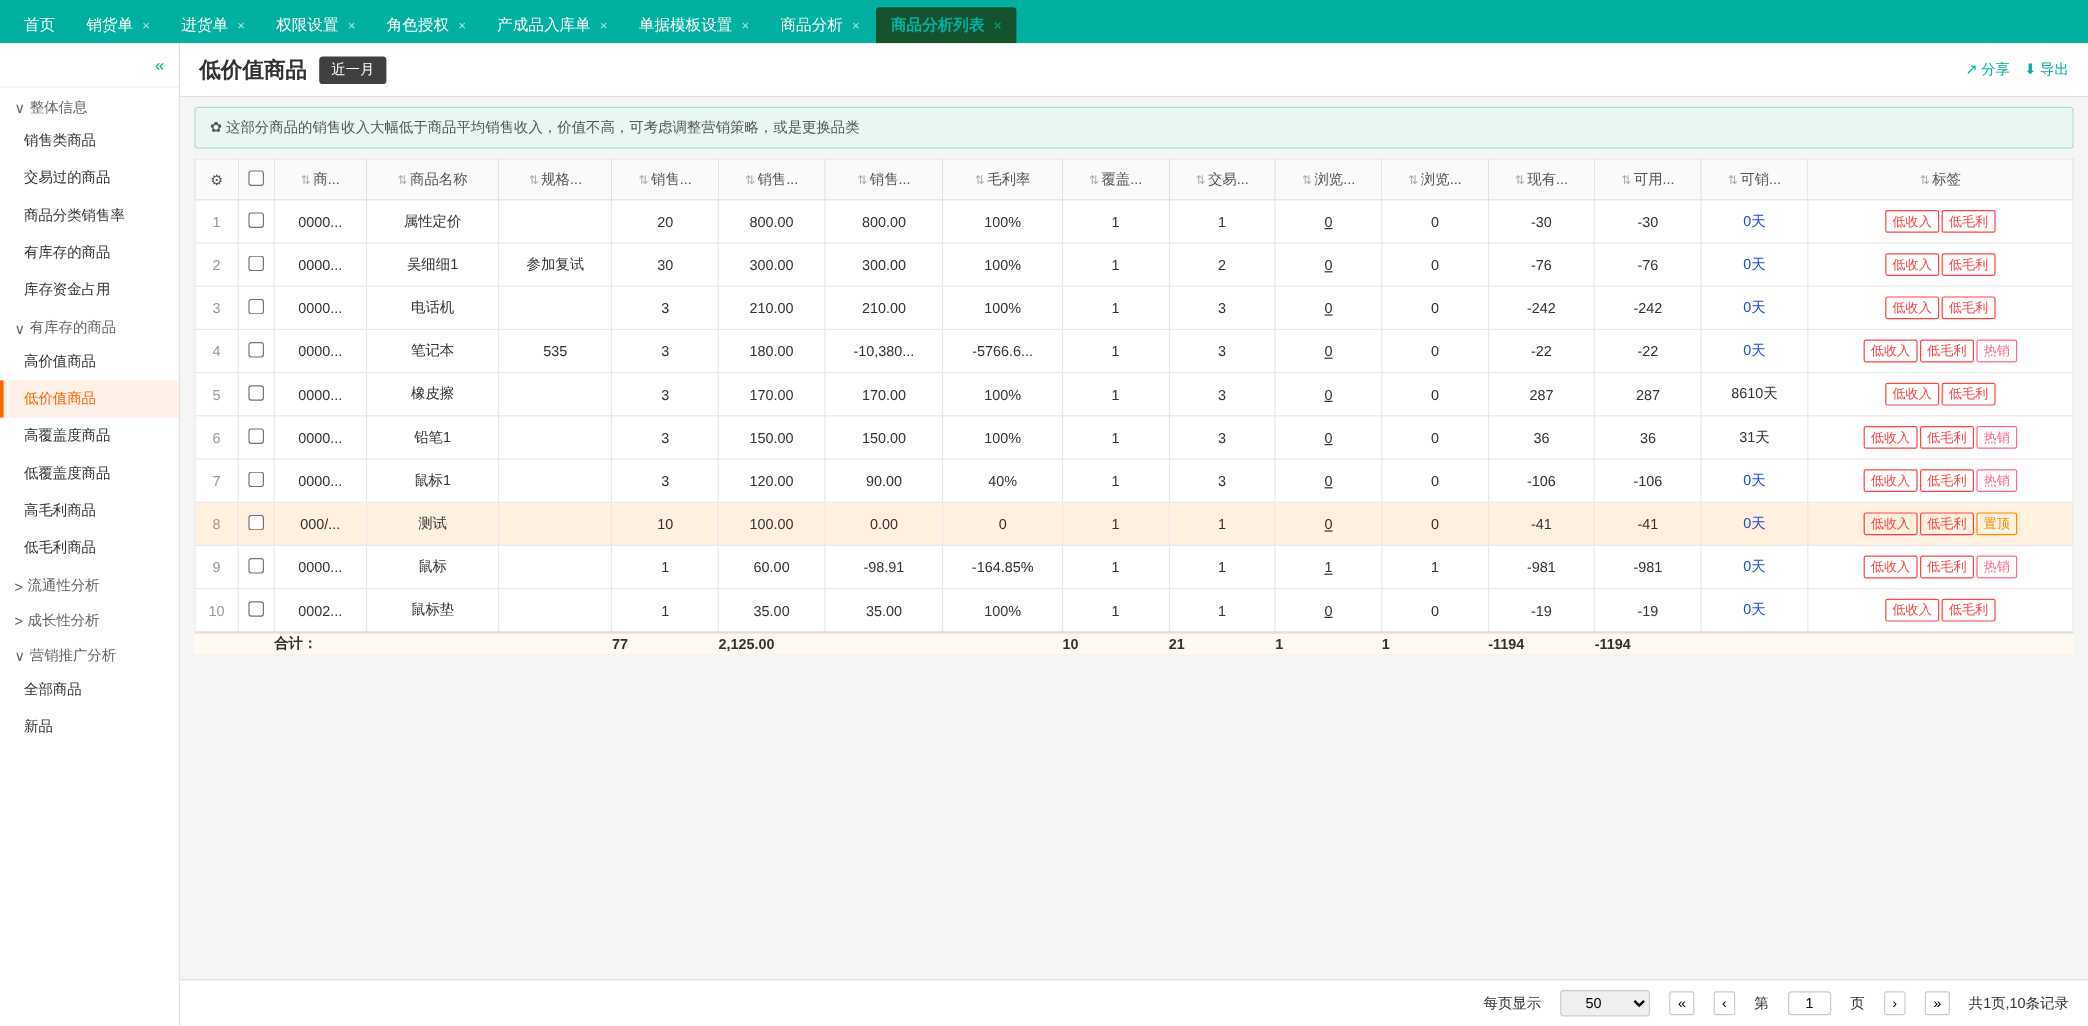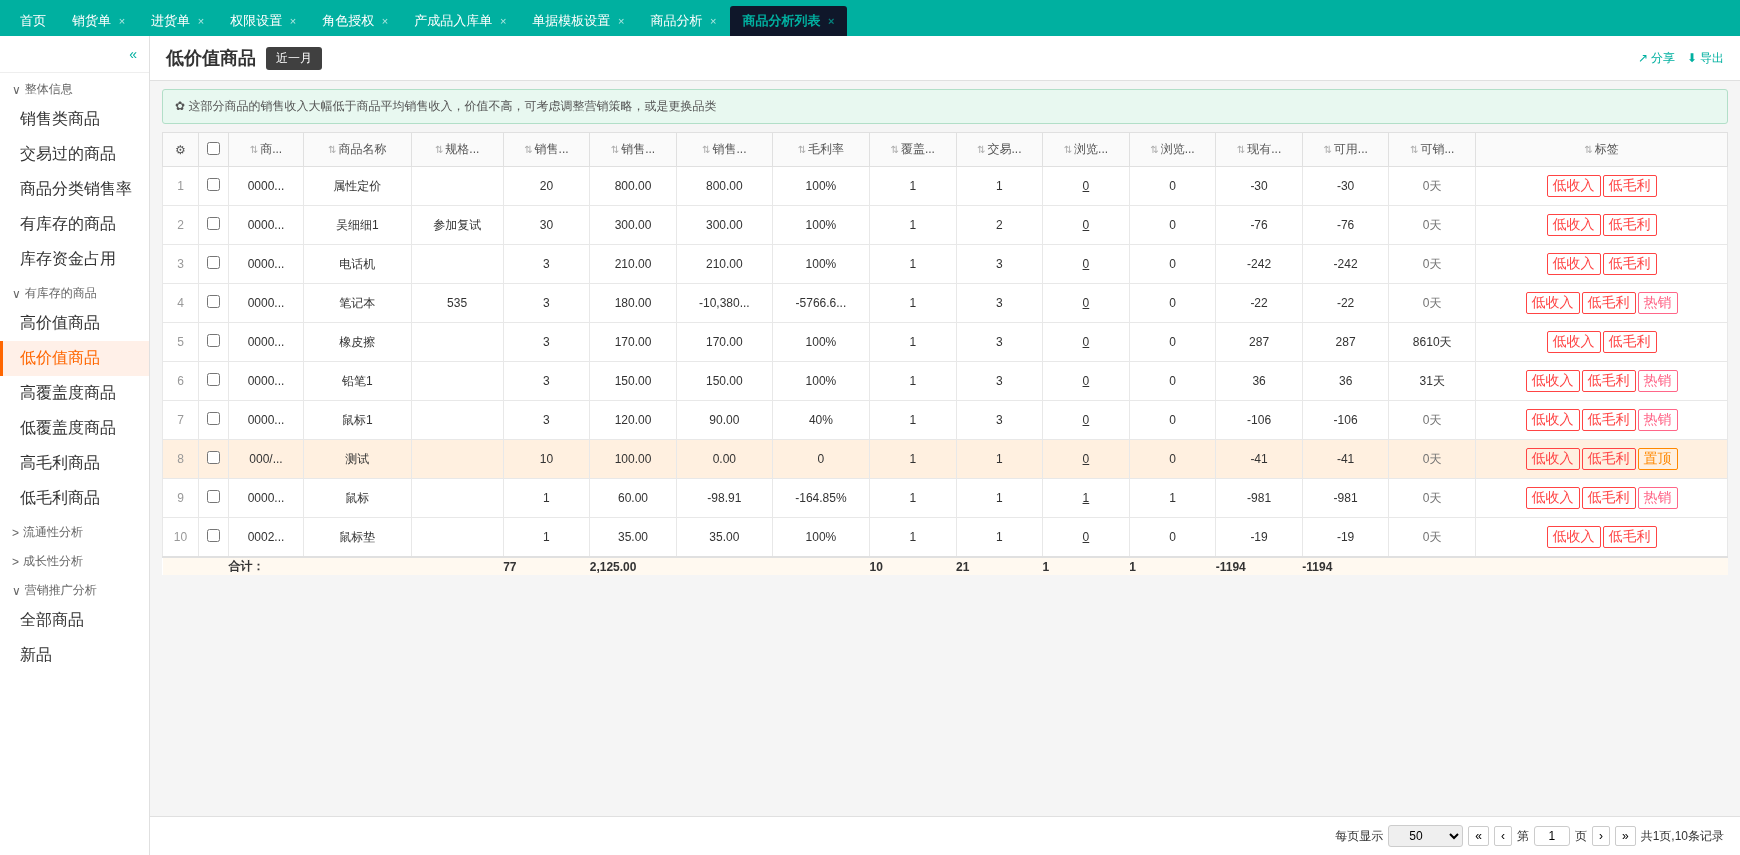--- a/index.html
+++ b/index.html
@@ -16,21 +16,21 @@
     }
     .nav-item {
       color: #fff;
       padding: 6px 12px;
       cursor: pointer;
       white-space: nowrap;
       font-size: 13px;
       border-radius: 3px 3px 0 0;
     }
     .nav-item.active {
-      background: #0f172a;
+      background: #14532d;
       color: #00b0a0;
       font-weight: bold;
     }
     .nav-item .close-x { margin-left: 4px; font-size: 11px; opacity: 0.7; }
 
     
     .layout {
       display: flex;
       height: calc(855px - 36px);
       overflow: hidden;
@@ -50,21 +50,21 @@
       font-size: 12px;
       display: flex;
       align-items: center;
       gap: 4px;
       cursor: pointer;
     }
     .sidebar-item {
       padding: 7px 12px 7px 20px;
       color: #333;
       cursor: pointer;
-      font-size: 16px;
+      font-size: 12px;
     }
     .sidebar-item.active {
       background: #fff0e8;
       color: #ff6600;
       border-left: 3px solid #ff6600;
       padding-left: 17px;
     }
 
     
     .main {
@@ -172,50 +172,50 @@
       padding: 7px 6px;
       text-align: center;
       white-space: nowrap;
       color: #333;
     }
     tbody tr.highlighted { background: #fff0e0; }
     .tag {
       display: inline-block;
       padding: 1px 5px;
       border-radius: 2px;
-      font-size: 14px;
+      font-size: 11px;
       margin: 1px;
       text-align: right;
     }
     .tag-red { color: #ff4444; border: 1px solid #ff4444; }
     .tag-orange { color: #ff8800; border: 1px solid #ff8800; }
     .tag-pink { color: #ff6688; border: 1px solid #ff6688; }
     .link-underline { text-decoration: underline; color: #333; cursor: pointer; }
-    .days-zero { color: #737373; }
+    .days-zero { color: #1d4ed8; }
     .days-normal { color: #333; }
 
     
     .footer-row {
       background: #fff9f0;
       border-top: 2px solid #e0e0e0;
     }
     .footer-row td {
       background: #fff9f0;
       font-weight: bold;
     }
 
     
     .bottom-bar {
       background: #fff;
       border-top: 1px solid #e0e0e0;
       padding: 8px 16px;
       display: flex;
       align-items: center;
       justify-content: flex-end;
-      gap: 5px;
+      gap: 16px;
       font-size: 12px;
     }
     .page-size-select {
       border: 1px solid #ccc;
       border-radius: 3px;
       padding: 2px 16px;
       font-size: 12px;
     }
     .page-nav-btn {
       border: 1px solid #ccc;

